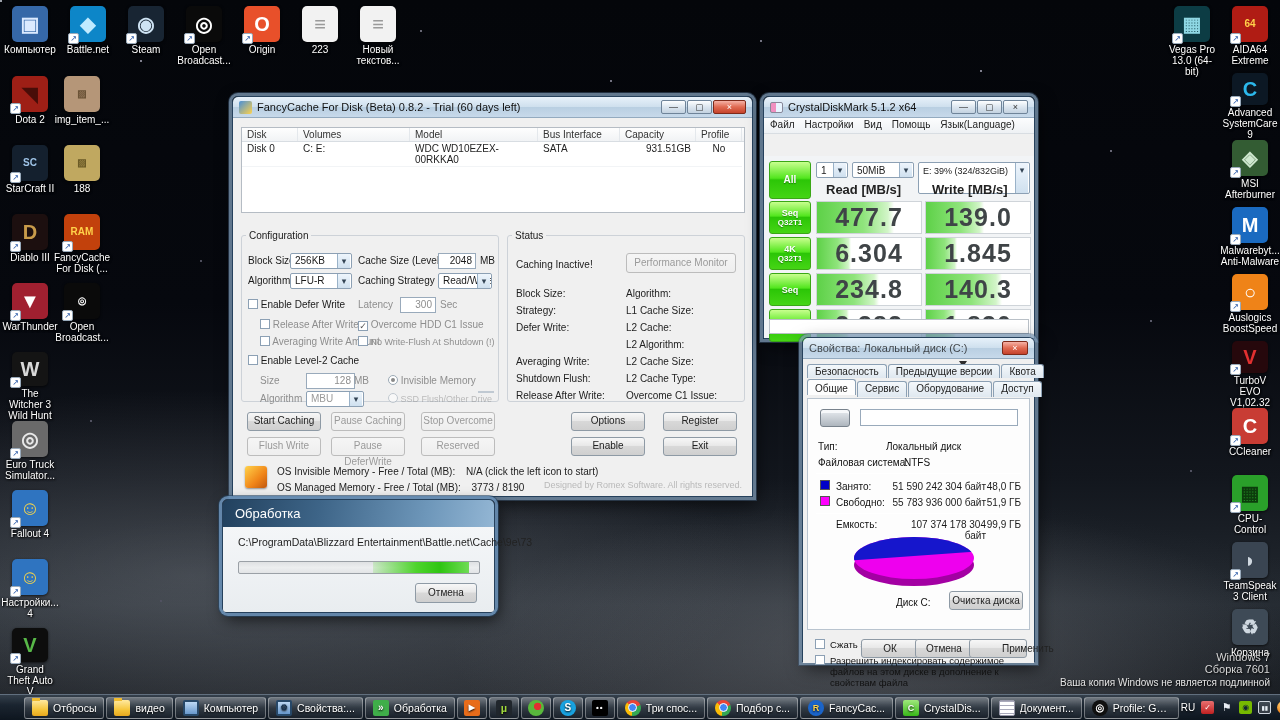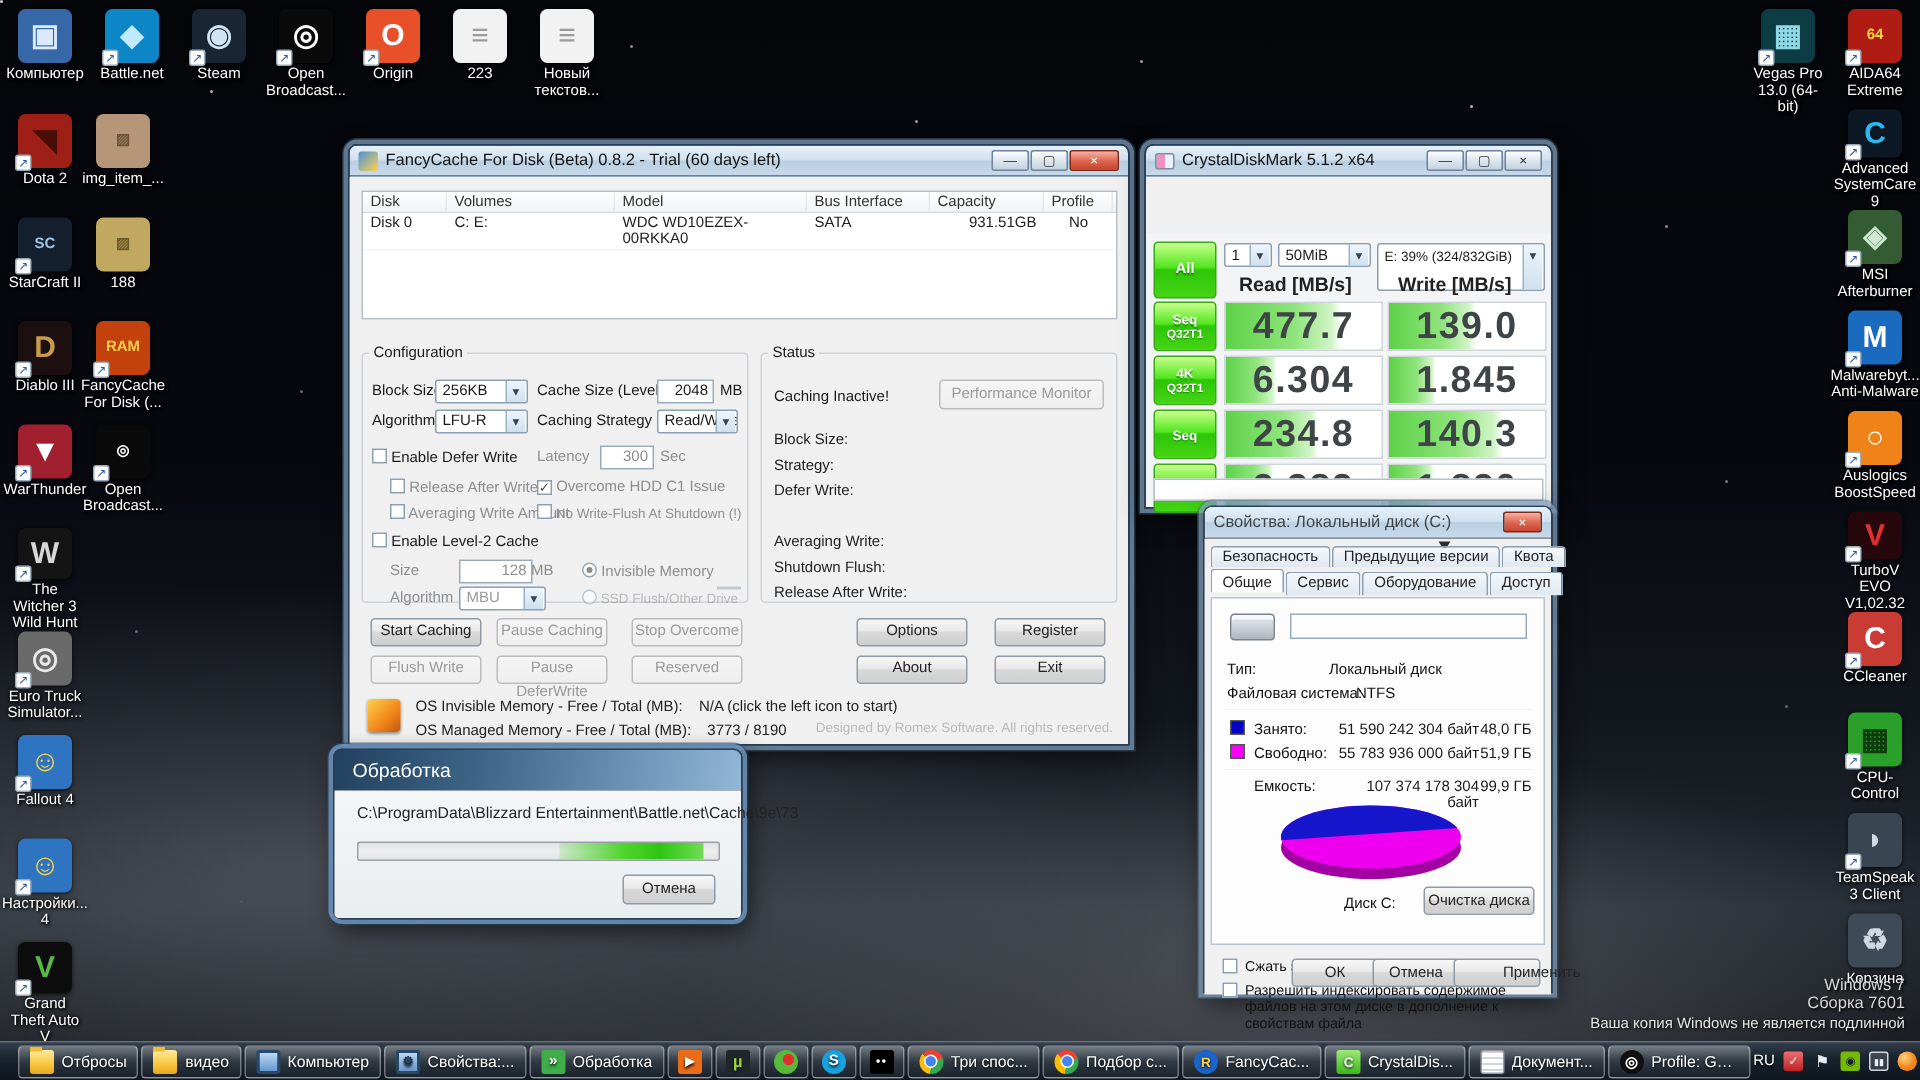--- a/index.html
+++ b/index.html
@@ -542,31 +542,41 @@
       <div style="position:absolute; left:8px; top:44px;" data-name="status-left-column">
 
       <div class="statline" data-name="status-field-label">Block Size:</div>
           <div class="statline" data-name="status-field-label">Strategy:</div>
           <div class="statline" data-name="status-field-label">Defer Write:</div>
           <div class="statline" data-name="status-field-label"></div>
           <div class="statline" data-name="status-field-label">Averaging Write:</div>
           <div class="statline" data-name="status-field-label">Shutdown Flush:</div>
           <div class="statline" data-name="status-field-label">Release After Write:</div>
         </div>
+      <div style="position:absolute; left:118px; top:44px;" data-name="status-right-column">
+
+      <div class="statline" data-name="status-field-label">Algorithm:</div>
+          <div class="statline" data-name="status-field-label">L1 Cache Size:</div>
+          <div class="statline" data-name="status-field-label">L2 Cache:</div>
+          <div class="statline" data-name="status-field-label">L2 Algorithm:</div>
+          <div class="statline" data-name="status-field-label">L2 Cache Size:</div>
+          <div class="statline" data-name="status-field-label">L2 Cache Type:</div>
+          <div class="statline" data-name="status-field-label">Overcome C1 Issue:</div>
+        </div>
     </fieldset>
 
     <div class="btn fbtn" style="left:14px; top:294px;" data-name="start-caching-button">Start Caching</div>
     <div class="btn fbtn disabled" style="left:98px; top:294px;" data-name="pause-caching-button">Pause Caching</div>
     <div class="btn fbtn disabled" style="left:188px; top:294px;" data-name="stop-caching-button">Stop Overcome</div>
     <div class="btn fbtn" style="left:338px; top:294px;" data-name="options-button">Options</div>
     <div class="btn fbtn" style="left:430px; top:294px;" data-name="register-button">Register</div>
     <div class="btn fbtn disabled" style="left:14px; top:319px;" data-name="flush-write-button">Flush Write</div>
     <div class="btn fbtn disabled" style="left:98px; top:319px;" data-name="pause-deferwrite-button">Pause DeferWrite</div>
     <div class="btn fbtn disabled" style="left:188px; top:319px;" data-name="reserved-button">Reserved</div>
-    <div class="btn fbtn" style="left:338px; top:319px;" data-name="about-button">About</div>
+    <div class="btn fbtn" style="left:338px; top:319px;" data-name="about-button">Enable</div>
     <div class="btn fbtn" style="left:430px; top:319px;" data-name="exit-button">Exit</div>
 
     <div class="memico" data-name="memory-status-icon"></div>
     <div class="ftline" style="left:44px; top:348px;">
       <span data-name="invisible-memory-status-label">OS Invisible Memory - Free / Total (MB):</span>
       <span style="margin-left:8px;" data-name="invisible-memory-status-value">N/A (click the left icon to start)</span>
     </div>
     <div class="ftline" style="left:44px; top:364px;">
       <span data-name="managed-memory-status-label">OS Managed Memory - Free / Total (MB):</span>
       <span style="margin-left:8px;" data-name="managed-memory-status-value">3773 / 8190</span>
@@ -579,20 +589,27 @@
   <div class="titlebar" data-name="cdm-titlebar">
     <span style="width:13px;height:11px;border-radius:2px;background:linear-gradient(90deg,#f090c0 50%,#e8f4ff 50%);border:1px solid #889;" data-name="cdm-app-icon"></span>
     <span class="ttl" data-name="cdm-title">CrystalDiskMark 5.1.2 x64</span>
     <span class="caps">
       <span class="cap" data-name="minimize-button">—</span>
       <span class="cap" data-name="maximize-button">▢</span>
       <span class="cap" data-name="close-button">×</span>
     </span>
   </div>
   <div class="winbody">
+    <div class="menubar" data-name="cdm-menubar">
+      <span data-name="menu-file">Файл</span>
+      <span data-name="menu-settings">Настройки</span>
+      <span data-name="menu-view">Вид</span>
+      <span data-name="menu-help">Помощь</span>
+      <span data-name="menu-language">Язык(Language)</span>
+    </div>
     <div class="body" data-name="cdm-body">
       <div class="gbtn" style="position:absolute; left:5px; top:5px; width:42px; height:38px;" data-name="all-test-button">
         <span class="b1" data-name="all-test-label">All</span>
       </div>
       <div class="combo" style="position:absolute; left:52px; top:6px; width:32px; height:16px; line-height:16px;" data-name="test-count-select">1</div>
       <div class="combo" style="position:absolute; left:88px; top:6px; width:62px; height:16px; line-height:16px;" data-name="test-size-select">50MiB</div>
       <div class="combo" style="position:absolute; left:154px; top:6px; width:112px; height:32px; line-height:16px; font-size:9px;" data-name="target-drive-select">E: 39% (324/832GiB)</div>
       <div class="hdr" style="left:62px; top:26px;" data-name="read-header">Read [MB/s]</div>
       <div class="hdr" style="left:168px; top:26px;" data-name="write-header">Write [MB/s]</div>
       <div id="cdm-rows" data-name="cdm-results">
@@ -760,21 +777,21 @@
     <div class="path" data-name="processing-path">C:\ProgramData\Blizzard Entertainment\Battle.net\Cache\9e\73</div>
     <div class="track" data-name="progress-bar">
       <div class="pfill" data-name="progress-bar-fill"></div>
     </div>
     <div class="btn cancel" data-name="cancel-button">Отмена</div>
   </div>
 </div>
 
 <div id="taskbar" data-name="taskbar">
   <div class="orb" data-name="start-button"></div>
-  <div style="display:flex; gap:2px;" data-name="taskbar-buttons">
+  <div style="display:flex; gap:2px;margin-left:12px;" data-name="taskbar-buttons">
 
       <div class="tbtn" data-name="taskbar-button">
         <span class="tb-ico folder" data-name="taskbar-button-icon"></span>
         <span class="cap-label" data-name="taskbar-button-label">Отбросы</span>
       </div>
 
       <div class="tbtn" data-name="taskbar-button">
         <span class="tb-ico folder" data-name="taskbar-button-icon"></span>
         <span class="cap-label" data-name="taskbar-button-label">видео</span>
       </div>

